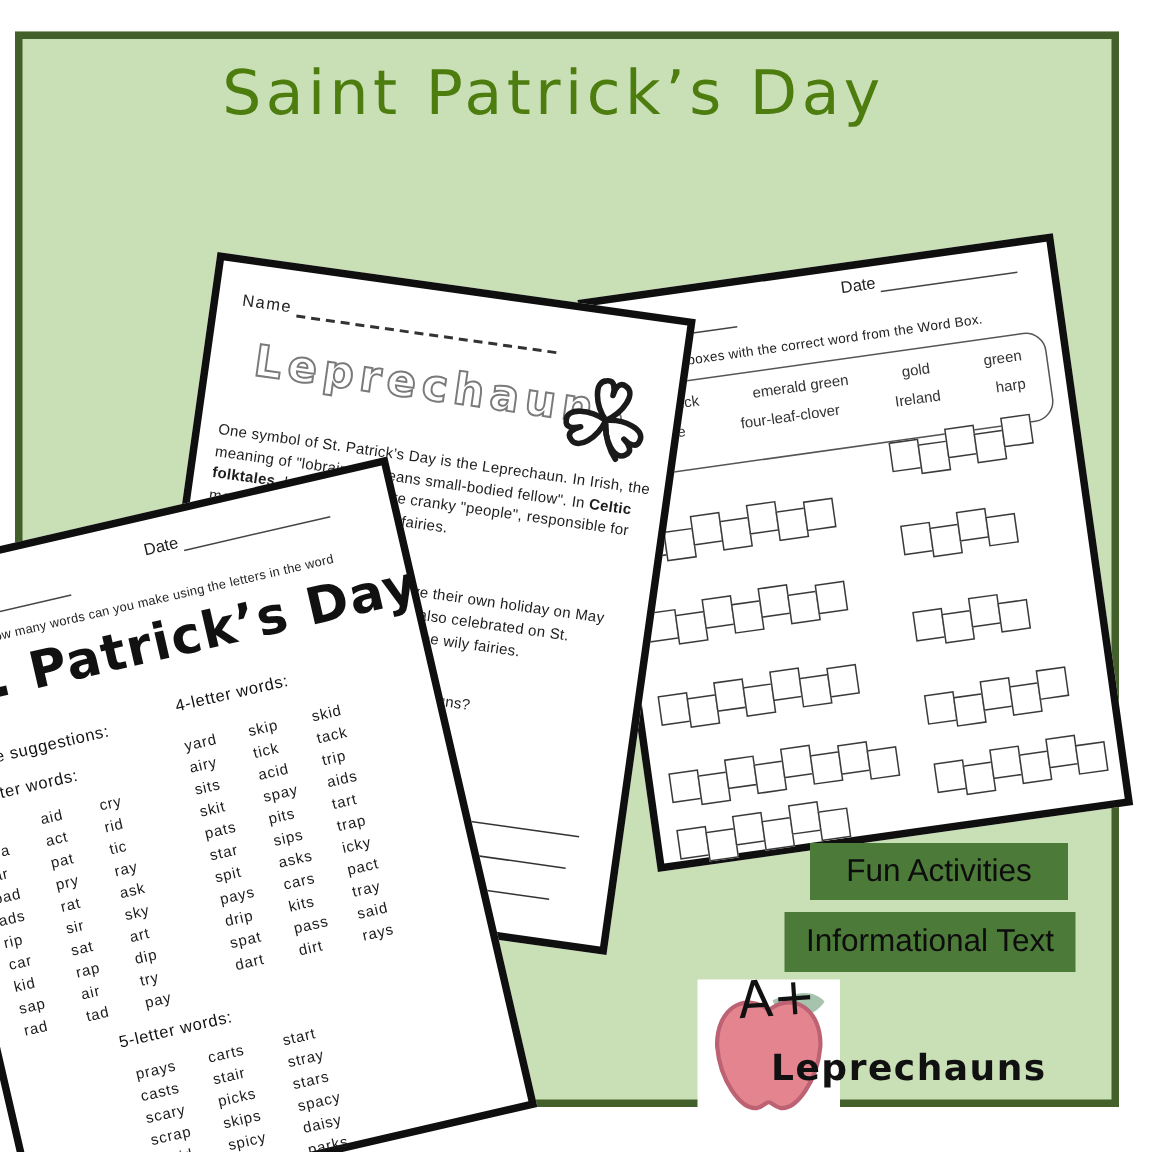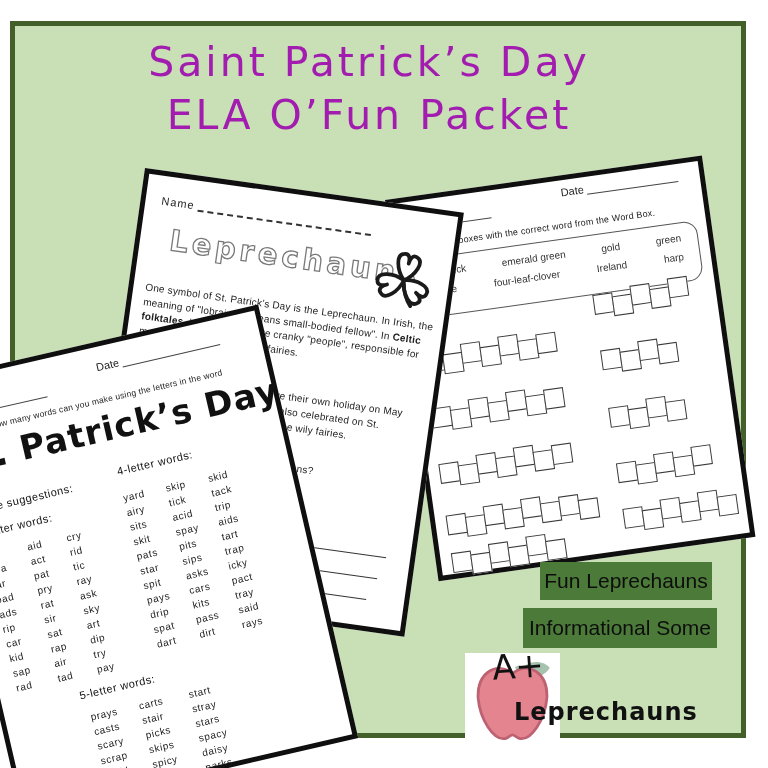--- a/index.html
+++ b/index.html
@@ -2,21 +2,21 @@
 <html><head>
 <meta charset="utf-8">
 <style>
   html,body{margin:0;padding:0;}
   body{width:768px;height:768px;position:relative;background:#ffffff;overflow:hidden;
        font-family:"Liberation Sans",sans-serif;}
   
   .card{position:absolute;left:10px;top:21px;width:736px;height:717px;
         background:#c9dfb6;border:5px solid #44602a;box-sizing:border-box;z-index:0;}
   .main-title{position:absolute;left:0;right:30px;top:36px;text-align:center;z-index:1;
-        color:#a21caf;font-size:41px;letter-spacing:3px;line-height:1.3;font-weight:400;
+        color:#4d7c0f;font-size:41px;letter-spacing:3px;line-height:1.3;font-weight:400;
         font-family:"DejaVu Sans",sans-serif;}
   
   .page{position:absolute;background:#ffffff;border:5px solid #0f0f0f;box-sizing:border-box;
         transform-origin:0 0;color:#222;}
   .page-right{left:385px;top:200px;width:320px;height:385px;transform:rotate(-8deg);z-index:1;}
   .page-middle{left:145px;top:168px;width:322px;height:428px;transform:rotate(8deg);z-index:2;}
   .page-left{left:-78px;top:382px;width:345px;height:445px;transform:rotate(-13deg);z-index:3;}
   .abs{position:absolute;}
   .uline{display:inline-block;border-bottom:1.2px solid #444;height:11px;vertical-align:bottom;}
   .dline{display:inline-block;border-bottom:2px dashed #333;height:11px;vertical-align:bottom;}
@@ -53,21 +53,20 @@
   .logo-name{position:absolute;left:514px;top:698px;z-index:6;font-size:24px;font-weight:700;
       color:#111;letter-spacing:1px;font-family:"DejaVu Sans",sans-serif;}
 </style>
 </head>
 <body>
 
 <div class="card"></div>
 
 <div class="main-title">
   <div>Saint Patrick’s Day</div>
-  <div>ELA O’Fun Packet</div>
 </div>
 
 <div class="page page-right">
   <span class="abs uline" style="left:8px;top:16px;width:90px;"></span>
   <div class="abs" style="left:170px;top:6px;font-size:11px;">
     <span>Date</span>
     <span class="uline" style="width:92px;"></span>
   </div>
   <div class="abs" style="left:6px;top:40px;font-size:9px;white-space:nowrap;letter-spacing:.2px;">ll in the word boxes with the correct word from the Word Box.</div>
   <div class="wordbox">
@@ -315,22 +314,22 @@
         <div class="wword">start</div>
         <div class="wword">stray</div>
         <div class="wword">stars</div>
         <div class="wword">spacy</div>
         <div class="wword">daisy</div>
         <div class="wword">parks</div>
       </div>
     </div>
 </div>
 
-<div class="badge badge-fun">Fun Leprechauns</div>
-<div class="badge badge-info">Informational Some</div>
+<div class="badge badge-fun">Fun Activities</div>
+<div class="badge badge-info">Informational Text</div>
 
 <div class="logo-box">
   <svg width="95" height="93" viewBox="0 0 100 100">
     <path d="M58,20 C66,6 84,8 90,16 C82,28 66,30 58,20 Z" fill="#a6c3ad"></path>
     <path d="M55,14 L60,26" stroke="#a6c3ad" stroke-width="5" fill="none"></path>
     <path d="M50,22 C32,8 12,22 13,48 C15,72 30,94 42,92 C46,91 48,88 50,88 C52,88 54,91 58,92 C70,94 85,72 87,48 C88,22 68,8 50,22 Z" fill="#e4848f" stroke="#bd6272" stroke-width="3"></path>
   </svg>
 </div>
 <div class="logo-aplus">A+</div>
 <div class="logo-name">Leprechauns</div>

